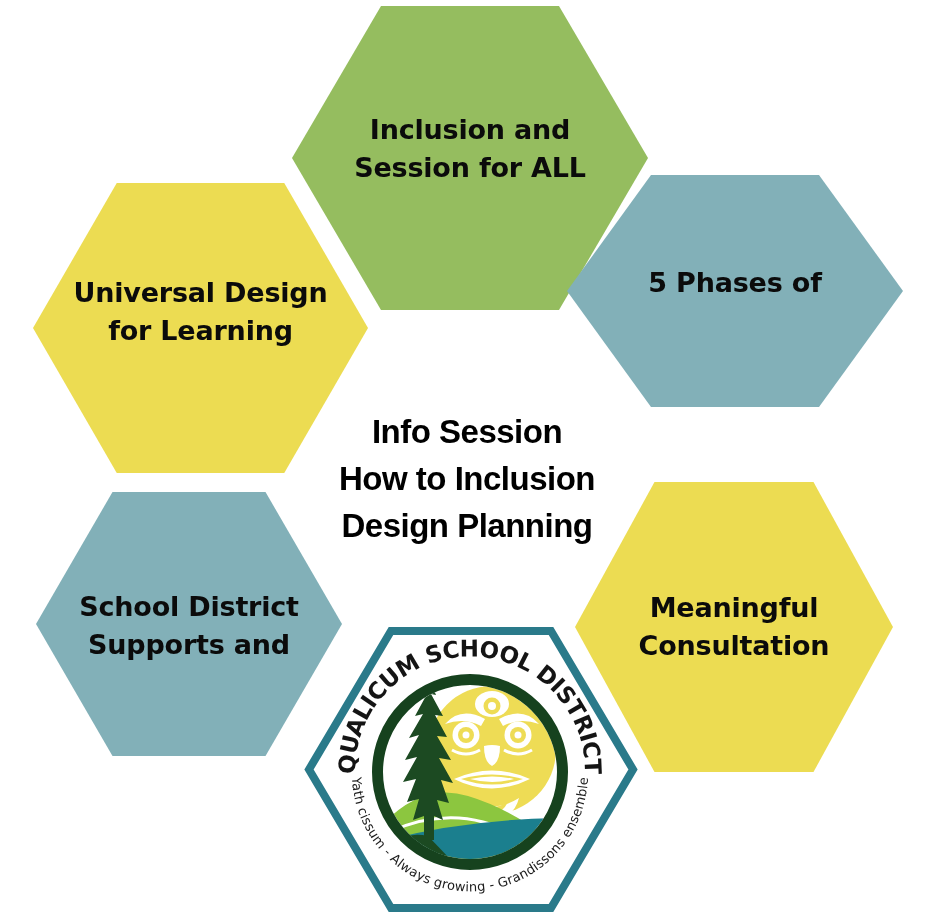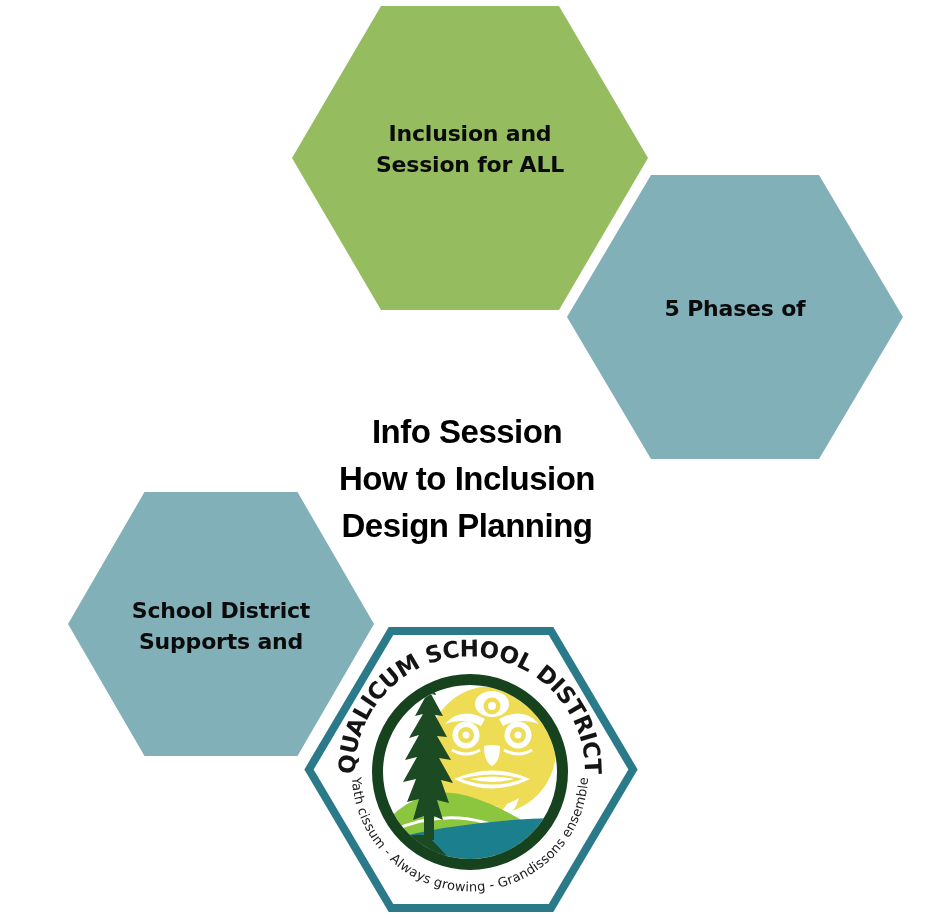--- a/index.html
+++ b/index.html
@@ -11,31 +11,31 @@
     font-family:"DejaVu Sans",sans-serif;
   }
   .hex{
     position:absolute;
     clip-path:polygon(0 50%,25% 0,75% 0,100% 50%,75% 100%,25% 100%);
     display:flex;align-items:center;justify-content:center;
   }
   .hex-label{
     text-align:center;
     font-weight:bold;
-    font-size:22px;
+    font-size:27px;
     line-height:1.42;
     letter-spacing:-0.2px;
     color:#0b0b0b;
     width:100%;
   }
   .hex-label span{display:block;}
   .hex-green   {left:292px;top:6px;  width:356px;height:304px;}
   .hex-yell-tl {left:33px; top:183px;width:335px;height:290px;}
-  .hex-teal-tr {left:567px;top:175px;width:336px;height:284px;}
-  .hex-teal-bl {left:68px; top:492px;width:306px;height:264px;}
+  .hex-teal-tr {left:567px;top:175px;width:336px;height:232px;}
+  .hex-teal-bl {left:36px; top:492px;width:306px;height:264px;}
   .hex-yell-br {left:575px;top:482px;width:318px;height:290px;}
   .hex-green   .hex-label{transform:translateY(-9px);}
   .hex-yell-tl .hex-label{transform:translateY(-16px);}
   .hex-teal-tr .hex-label{transform:translateY(-8px);}
   .hex-teal-bl .hex-label{transform:translateY(2px);}
   .hex-yell-br .hex-label{transform:translateY(0px);}
   .center-title{
     position:absolute;left:267px;top:408px;width:400px;
     text-align:center;
     font-family:"Liberation Sans",sans-serif;
@@ -63,35 +63,49 @@
 <div class="board">
 
   <div class="hex hex-green" style="background-color: rgb(149, 189, 95);">
     <div class="hex-label">
       <span>Inclusion and</span>
       <span>Session for ALL</span>
       <span></span>
     </div>
   </div>
 
+  <div class="hex hex-yell-tl" style="background-color: rgb(236, 220, 82);">
+    <div class="hex-label">
+      <span>Universal Design</span>
+      <span>for Learning</span>
+      <span></span>
+    </div>
+  </div>
 
   <div class="hex hex-teal-tr" style="background-color: rgb(130, 176, 184);">
     <div class="hex-label">
       <span>5 Phases of</span>
       <span></span>
     </div>
   </div>
 
   <div class="hex hex-teal-bl" style="background-color: rgb(130, 176, 184);">
     <div class="hex-label">
       <span>School District</span>
       <span>Supports and</span>
     </div>
   </div>
 
+  <div class="hex hex-yell-br" style="background-color: rgb(236, 220, 82);">
+    <div class="hex-label">
+      <span>Meaningful</span>
+      <span>Consultation</span>
+      <span></span>
+    </div>
+  </div>
 
   <div class="center-title">
     <span>Info Session</span>
     <span>How to Inclusion</span>
     <span>Design Planning</span>
   </div>
 
   <svg class="logo-svg" viewBox="0 0 336 291">
     <defs>
       <clipPath id="innerCircle">

